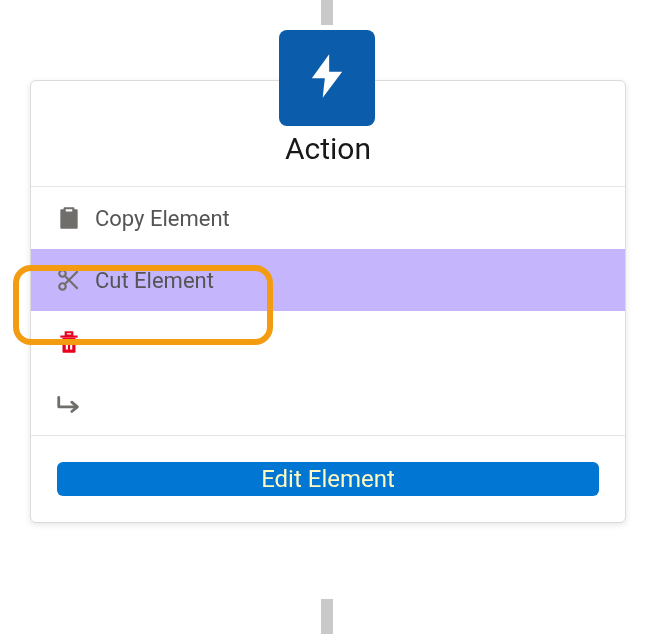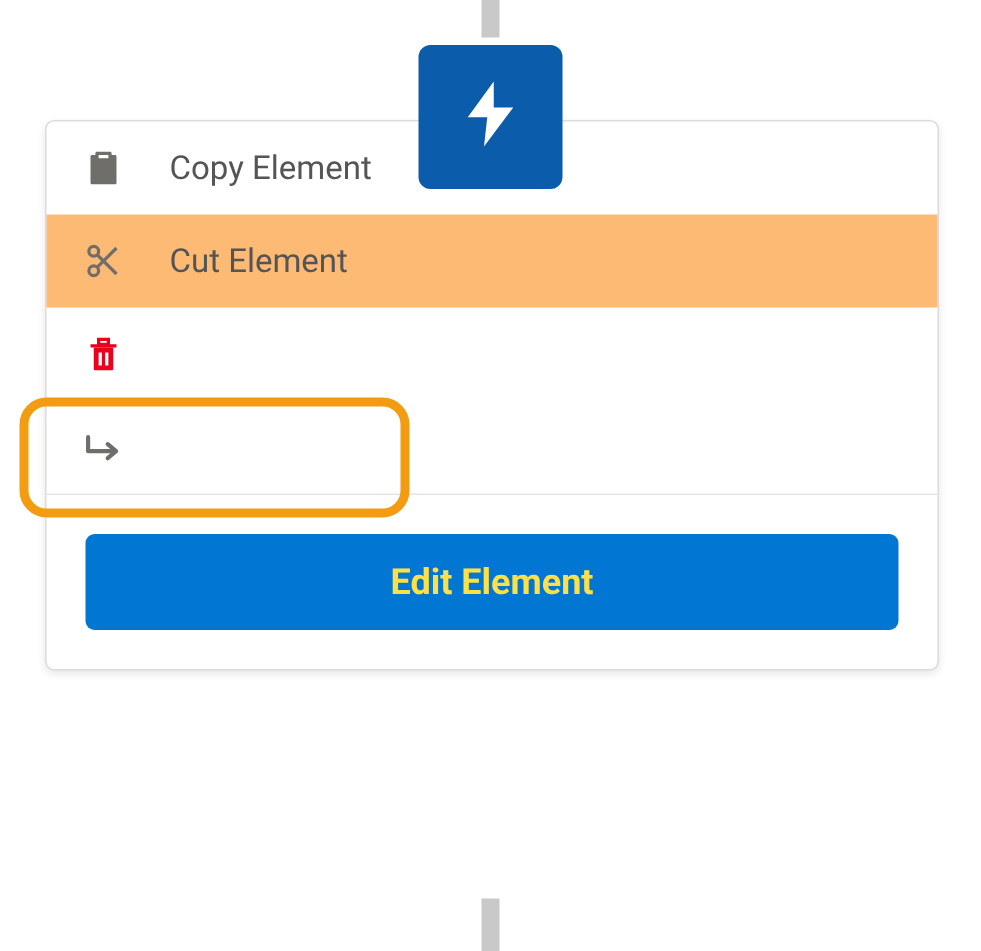--- a/index.html
+++ b/index.html
@@ -70,46 +70,46 @@
       list-style: none;
       text-align: left;
     }
     .menu-item {
       display: flex;
       align-items: center;
       padding: 17px 24px;
       font-size: 22px;
       color: #555555;
       cursor: pointer;
-      gap: 30px;
+      gap: 12px;
     }
     .menu-item.hovered {
-      background: #fdba74;
+      background: #c4b5fd;
     }
     .menu-icon {
       width: 28px;
       height: 28px;
       flex-shrink: 0;
       display: flex;
       align-items: center;
       justify-content: center;
     }
     .card-footer {
       padding: 26px;
       border-top: 1px solid #e5e5e5;
     }
     .edit-button {
       width: 100%;
-      padding: 18px;
+      padding: 3px;
       background: #0176d3;
-      color: #fde047;
+      color: #fef9c3;
       border: none;
       border-radius: 6px;
       font-size: 24px;
-      font-weight: 700;
+      font-weight: 400;
       cursor: pointer;
       font-family: inherit;
     }
     .highlight-box {
       position: absolute;
       left: 13px;
       top: 265px;
       width: 260px;
       height: 80px;
       border: 6px solid #f39c12;
@@ -126,20 +126,23 @@
 
 <div class="icon-badge">
   <span>
     <svg width="52" height="52" viewBox="0 0 24 24" fill="none">
       <path d="M13 2 L5 13 L11 13 L10 22 L19 10 L13 10 Z" fill="#ffffff"></path>
     </svg>
   </span>
 </div>
 
 <div class="card">
+  <div class="card-header">
+    <h2 class="card-title">Action</h2>
+  </div>
 
   <ul class="menu-list">
     <li class="menu-item">
       <span class="menu-icon">
         <svg width="26" height="26" viewBox="0 0 24 24" fill="#706e6b">
           <path d="M16 2 H8 C7.4 2 7 2.4 7 3 V4 H5 C4.4 4 4 4.4 4 5 V21 C4 21.6 4.4 22 5 22 H19 C19.6 22 20 21.6 20 21 V5 C20 4.4 19.6 4 19 4 H17 V3 C17 2.4 16.6 2 16 2 Z M9 4 H15 V6 H9 Z"></path>
         </svg>
       </span>
       <span>Copy Element</span>
     </li>

